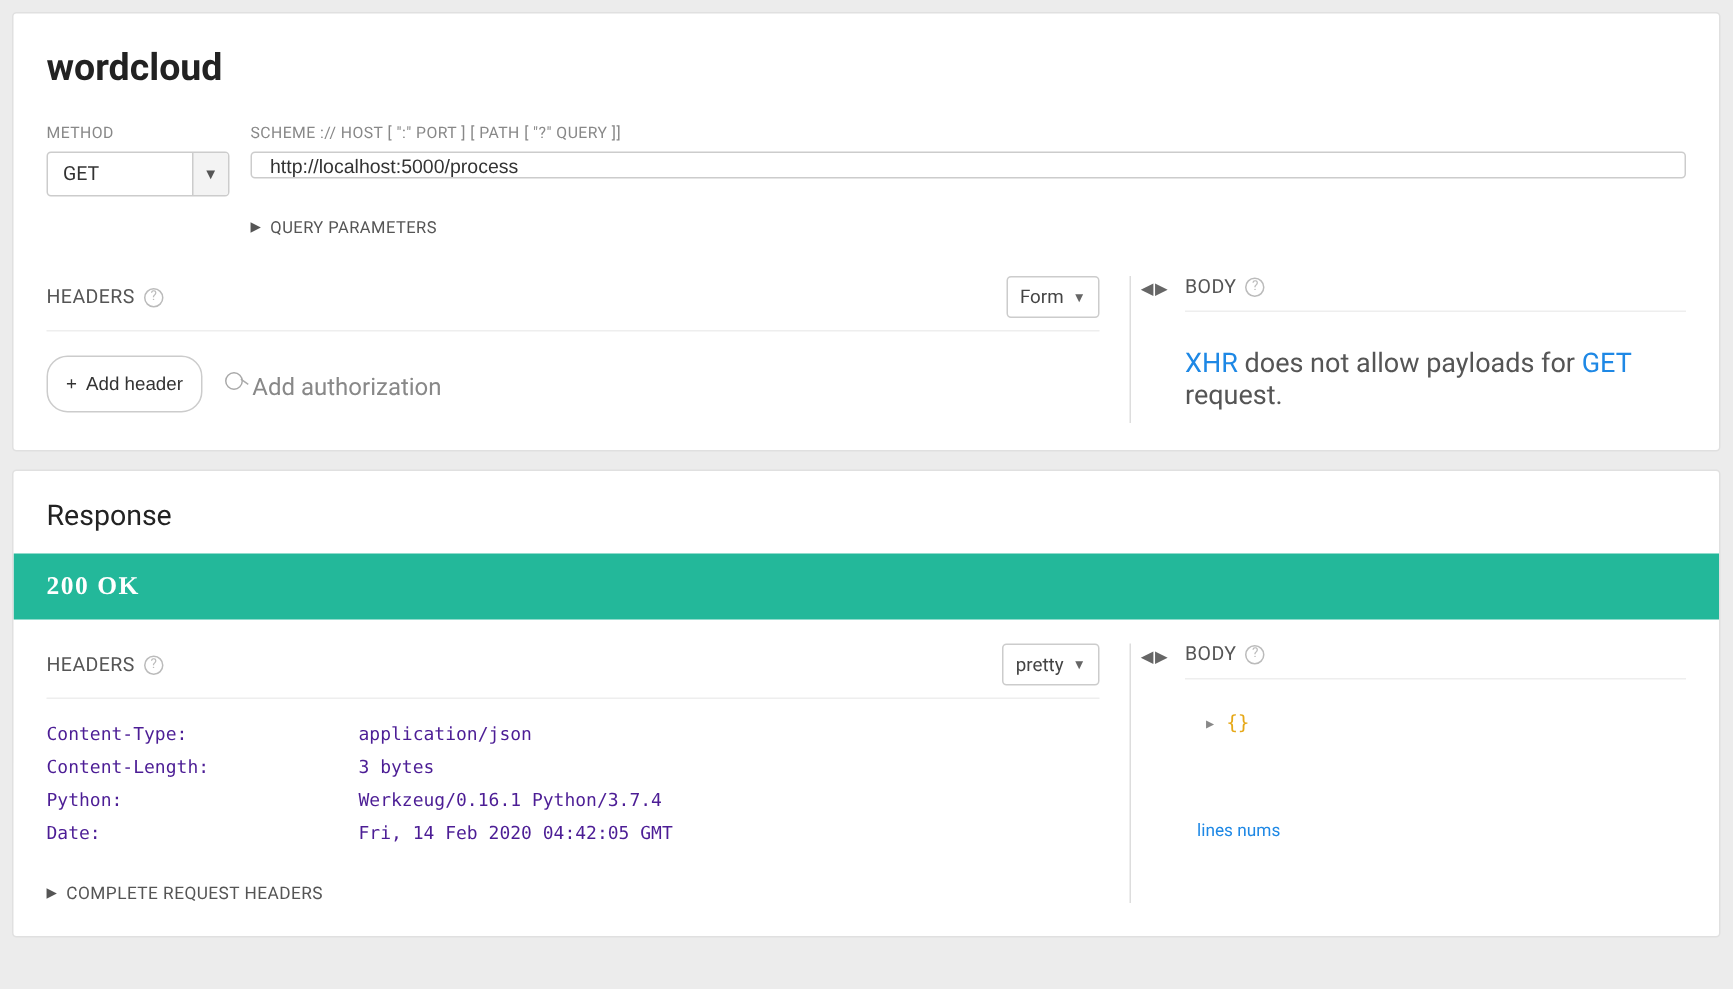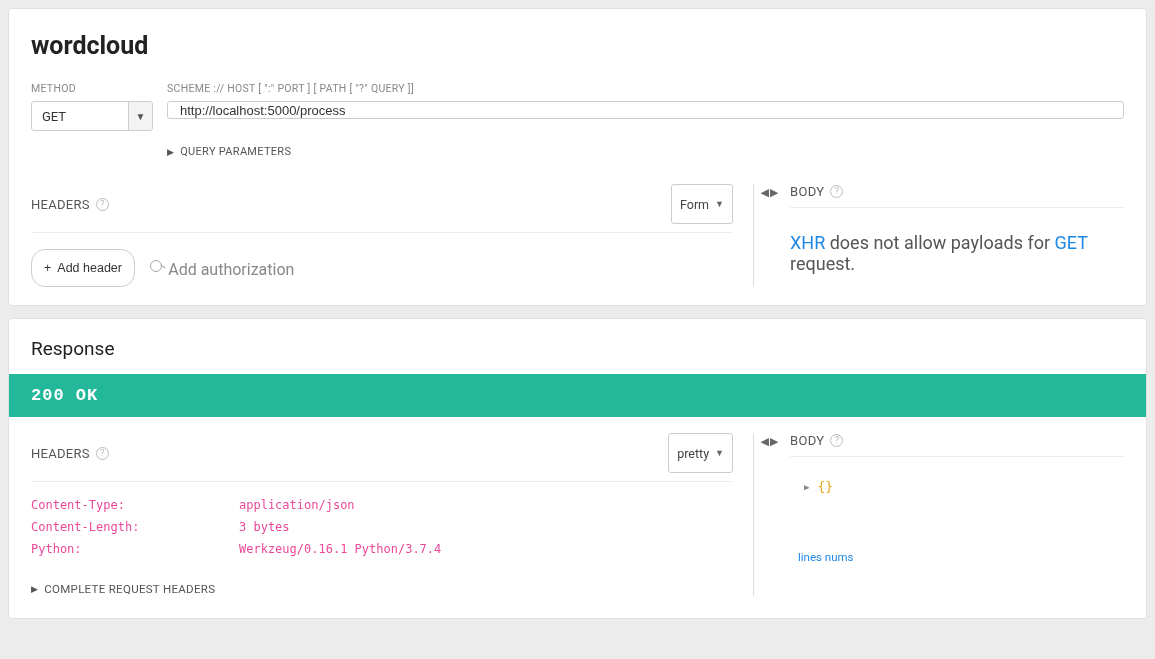--- a/index.html
+++ b/index.html
@@ -126,21 +126,21 @@
     border: 1px solid #bbb;
     border-radius: 50%;
     display: inline-flex;
     align-items: center; justify-content: center;
     font-size: 9px; color: #bbb;
     line-height: 1;
   }
   .pill-select {
     border: 1px solid #ccc;
     border-radius: 3px;
-    height: 40px;
+    height: 28px;
     padding: 0 8px;
     display: flex;
     align-items: center;
     gap: 6px;
     font-size: 12.5px;
     color: #444;
     cursor: pointer;
     background: #fff;
   }
   .pill-caret { font-size: 9px; color: #666; }
@@ -190,31 +190,31 @@
   .link-blue { color: #1e88e5; }
   .response-title {
     font-size: 19px;
     font-weight: 400;
     color: #222;
     padding: 18px 22px 14px 22px;
   }
   .status-bar {
     background: #23b89a;
     color: #fff;
-    font-family: Liberation Mono, monospace;
+    font-family: Liberation Serif, serif;
     font-size: 17px;
     font-weight: 700;
     letter-spacing: 1px;
     padding: 12px 22px;
   }
   .resp-body-inner { padding: 16px 22px 22px 22px; }
   .kv-table {
     font-family: "Menlo","Consolas",monospace;
     font-size: 12px;
-    color: #ec4899;
+    color: #4c1d95;
   }
   .kv-row { display: flex; margin-bottom: 8px; }
   .kv-key { width: 208px; flex-shrink: 0; }
   .complete-headers {
     margin-top: 26px;
     display: flex;
     align-items: center;
     gap: 6px;
     font-size: 11.5px;
     letter-spacing: 0.3px;
@@ -369,20 +369,24 @@
             <div>application/json</div>
           </div>
           <div class="kv-row">
             <div class="kv-key">Content-Length:</div>
             <div>3 bytes</div>
           </div>
           <div class="kv-row">
             <div class="kv-key">Python:</div>
             <div>Werkzeug/0.16.1 Python/3.7.4</div>
           </div>
+          <div class="kv-row">
+            <div class="kv-key">Date:</div>
+            <div>Fri, 14 Feb 2020 04:42:05 GMT</div>
+          </div>
         </div>
 
         <div class="complete-headers">
           <span class="tri">▶</span>
           <span>COMPLETE REQUEST HEADERS</span>
         </div>
       </div>
 
       <div class="resp-right">
         <span class="arrow-before-body">▶</span>

